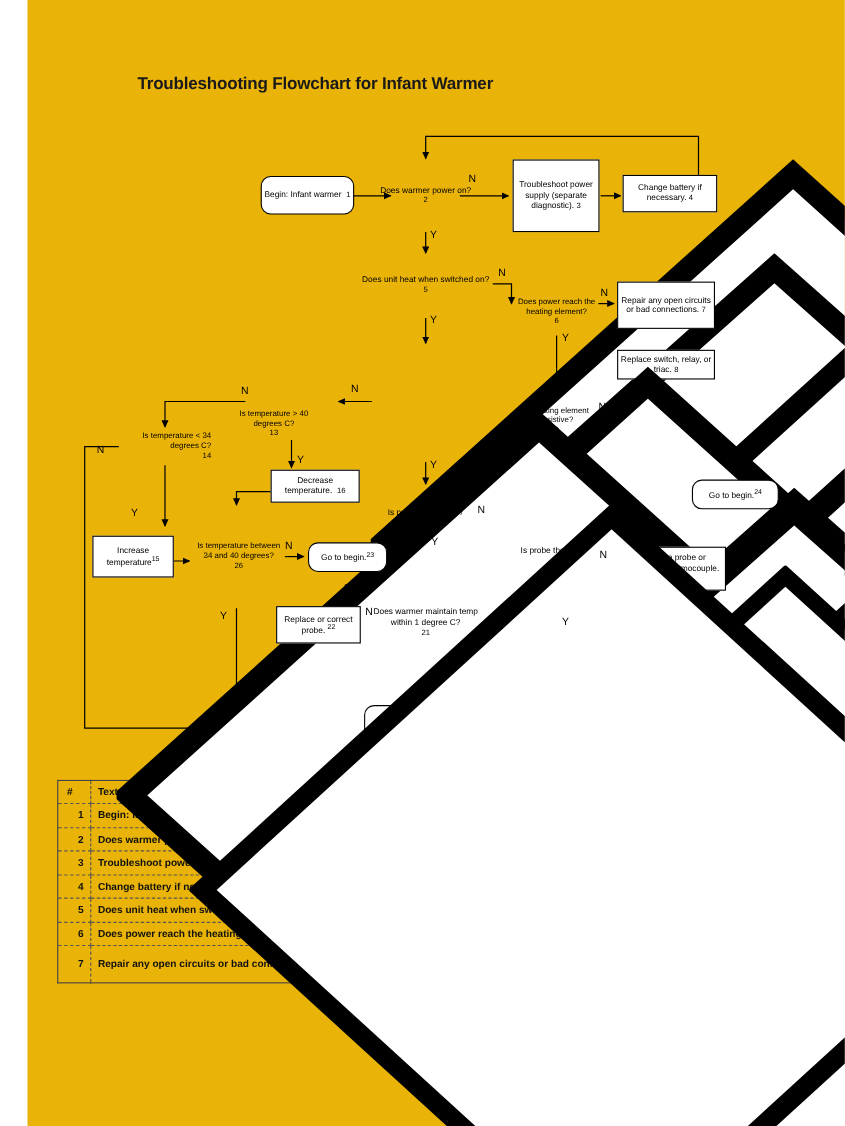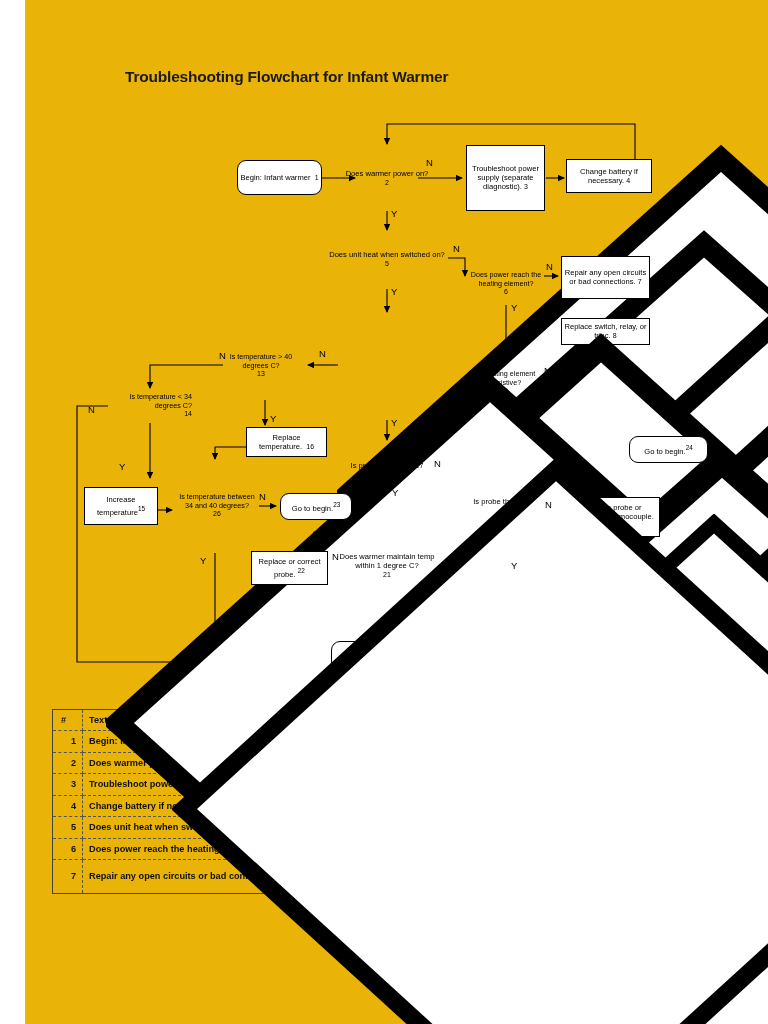--- a/index.html
+++ b/index.html
@@ -271,47 +271,47 @@
 
     <div class="node proc" style="left:535px; top:368px; width:64px; height:28px;">
       <div><span>Replace bulb.</span>&nbsp; <span class="num">10</span></div>
     </div>
 
     <div class="node proc" style="left:437px; top:432px; width:98px; height:29px;">
       <div><span>Replace heating element.</span> <span class="num">11</span></div>
     </div>
 
 
-    <div class="node dec" style="left:192px; top:333px; width:88px; height:66px;">
+    <div class="node dec" style="left:180px; top:333px; width:88px; height:66px;align-items:flex-end;">
       <svg class="dshape" viewBox="0 0 88 66" preserveAspectRatio="none">
         <polygon points="44,1.4 86.6,33 44,64.6 1.4,33" fill="#fff" stroke="#000" stroke-width="2.2"></polygon>
       </svg>
       <div class="dlabel" style="font-size:7.2px;"><span>Is temperature &gt; 40 degrees C?</span><br><span class="num">13</span></div>
     </div>
 
     <div class="node dec" style="left:81px; top:373px; width:90px; height:66px;text-align:right;">
       <svg class="dshape" viewBox="0 0 90 66" preserveAspectRatio="none">
         <polygon points="45,1.4 88.6,33 45,64.6 1.4,33" fill="#fff" stroke="#000" stroke-width="2.2"></polygon>
       </svg>
       <div class="dlabel" style="font-size:7.2px;"><span>Is temperature &lt; 34 degrees C?</span><br><span class="num">14</span></div>
     </div>
 
     <div class="node proc" style="left:59px; top:487px; width:74px; height:38px;">
       <div><span>Increase temperature</span><span class="numsup">15</span></div>
     </div>
 
     <div class="node proc" style="left:221px; top:427px; width:81px; height:30px;">
-      <div><span>Replace temperature.</span>&nbsp; <span class="num">16</span></div>
+      <div><span>Decrease temperature.</span>&nbsp; <span class="num">16</span></div>
     </div>
 
     <div class="node dec" style="left:313px; top:441px; width:98px; height:50px;">
       <svg class="dshape" viewBox="0 0 98 50" preserveAspectRatio="none">
         <polygon points="49,1.4 96.6,25 49,48.6 1.4,25" fill="#fff" stroke="#000" stroke-width="2.2"></polygon>
       </svg>
-      <div class="dlabel"><span>Is probe warmers?</span> <span class="num">17</span></div>
+      <div class="dlabel"><span>Is probe present?</span> <span class="num">17</span></div>
     </div>
 
     <div class="node dec" style="left:443px; top:473px; width:78px; height:76px;">
       <svg class="dshape" viewBox="0 0 78 76" preserveAspectRatio="none">
         <polygon points="39,1.4 76.6,38 39,74.6 1.4,38" fill="#fff" stroke="#000" stroke-width="2.2"></polygon>
       </svg>
       <div class="dlabel"><span>Is probe thermister?</span><br><br><span class="num">18</span></div>
     </div>
 
     <div class="node proc" style="left:540px; top:497px; width:95px; height:40px;">

